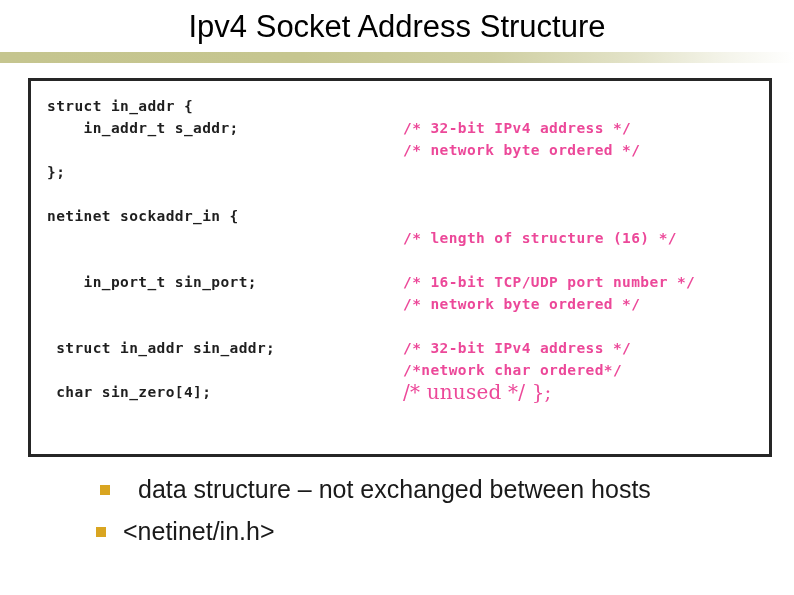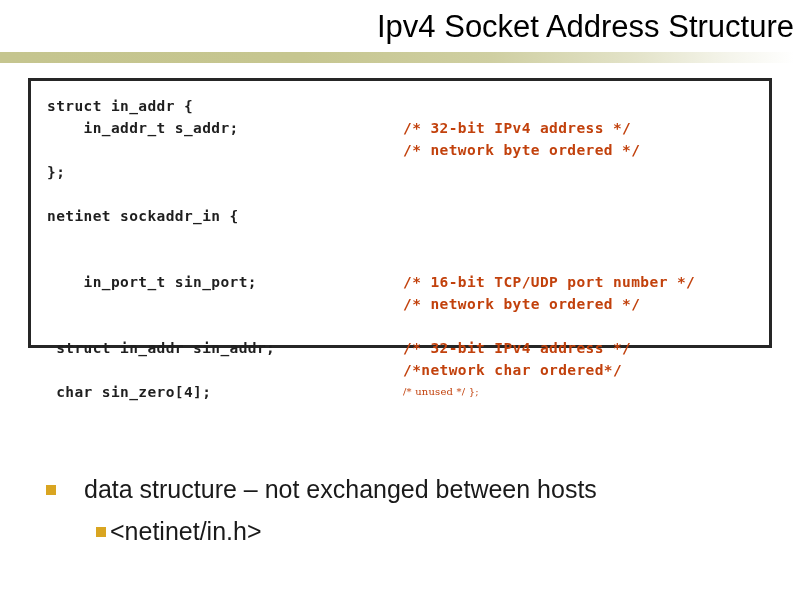--- a/index.html
+++ b/index.html
@@ -16,21 +16,21 @@
     font-family: "Liberation Sans", sans-serif;
     color: #1a1a1a;
   }
 
   
   .slide-title {
     position: absolute;
     left: 0;
     top: 8px;
     width: 794px;
-    text-align: right;
+    text-align: center;
     font-family: "Liberation Sans", sans-serif;
     font-size: 31px;
     font-weight: normal;
     line-height: 38px;
     color: #000000;
     letter-spacing: 0px;
     white-space: nowrap;
   }
 
   
@@ -48,21 +48,21 @@
                 #f5f5ec 92%,
                 #ffffff 100%);
   }
 
   
   .code-box {
     position: absolute;
     left: 28px;
     top: 78px;
     width: 744px;
-    height: 270px;
+    height: 379px;
     box-sizing: border-box;
     border: 3px solid #262626;
     background: #ffffff;
   }
 
   .code-area {
     position: relative;
     width: 100%;
     height: 100%;
     font-family: "DejaVu Sans Mono", "Liberation Mono", monospace;
@@ -90,81 +90,81 @@
   }
 
   .code-col-right {
     position: absolute;
     left: 372px;
     top: 0;
     white-space: pre;
     font-family: "DejaVu Sans Mono", "Liberation Mono", monospace;
     font-size: 14.5px;
     font-weight: bold;
-    color: #c2410c;
+    color: #ec4899;
     letter-spacing: 0.4px;
   }
 
   
   .code-col-right.light {
     font-family: "DejaVu Serif", "Liberation Serif", serif;
     font-weight: normal;
-    font-size: 10px;
+    font-size: 20px;
     letter-spacing: 0.2px;
   }
 
   
   .bullets {
     position: absolute;
     left: 0;
     top: 472px;
     width: 794px;
   }
   .bullet-row {
     position: relative;
     display: flex;
     align-items: flex-start;
     font-family: "Liberation Sans", sans-serif;
     font-size: 25px;
     line-height: 34px;
     color: #1a1a1a;
     white-space: nowrap;
   }
-  .bullet-row.indent-1 { padding-left: 46px; }
+  .bullet-row.indent-1 { padding-left: 100px; }
   .bullet-row.indent-2 { padding-left: 96px; margin-top: 8px; }
 
   .bullet-marker {
     display: inline-block;
     width: 10px;
     height: 10px;
     background: #d9a521;
     flex: 0 0 auto;
     margin-top: 13px;
   }
   .bullet-row.indent-1 .bullet-text { margin-left: 28px; }
-  .bullet-row.indent-2 .bullet-text { margin-left: 4px; }
+  .bullet-row.indent-2 .bullet-text { margin-left: 17px; }
 
   .bullet-text { display: inline-block; }
 </style>
 </head>
 <body>
 
 <div class="slide-title">Ipv4 Socket Address Structure</div>
 
 <div class="title-rule"></div>
 
 <div class="code-box">
   <div class="code-area" id="code-area">
       <div class="code-row" style="top: 14px;"><span class="code-col-left">struct in_addr {</span><span class="code-col-right"></span></div>
       <div class="code-row" style="top: 36px;"><span class="code-col-left">    in_addr_t s_addr;</span><span class="code-col-right">/* 32-bit IPv4 address */</span></div>
       <div class="code-row" style="top: 58px;"><span class="code-col-left"></span><span class="code-col-right">/* network byte ordered */</span></div>
       <div class="code-row" style="top: 80px;"><span class="code-col-left">};</span><span class="code-col-right"></span></div>
       <div class="code-row" style="top: 102px;"><span class="code-col-left"></span><span class="code-col-right"></span></div>
       <div class="code-row" style="top: 124px;"><span class="code-col-left">netinet sockaddr_in {</span><span class="code-col-right"></span></div>
-      <div class="code-row" style="top: 146px;"></div>
+      <div class="code-row" style="top: 146px;"><span class="code-col-right">/* length of structure (16) */</span></div>
       <div class="code-row" style="top: 168px;"></div>
       <div class="code-row" style="top: 190px;"><span class="code-col-left">    in_port_t sin_port;</span><span class="code-col-right">/* 16-bit TCP/UDP port number */</span></div>
       <div class="code-row" style="top: 212px;"><span class="code-col-left"></span><span class="code-col-right">/* network byte ordered */</span></div>
       <div class="code-row" style="top: 234px;"><span class="code-col-left"></span><span class="code-col-right"></span></div>
       <div class="code-row" style="top: 256px; padding-left: 12px;"><span class="code-col-left"> struct in_addr sin_addr;</span><span class="code-col-right">/* 32-bit IPv4 address */</span></div>
       <div class="code-row" style="top: 278px;"><span class="code-col-left"></span><span class="code-col-right">/*network char ordered*/</span></div>
       <div class="code-row" style="top: 300px;"><span class="code-col-left"> char sin_zero[4];</span><span class="code-col-right light">/* unused */ };</span></div>
     </div>
 </div>
 

